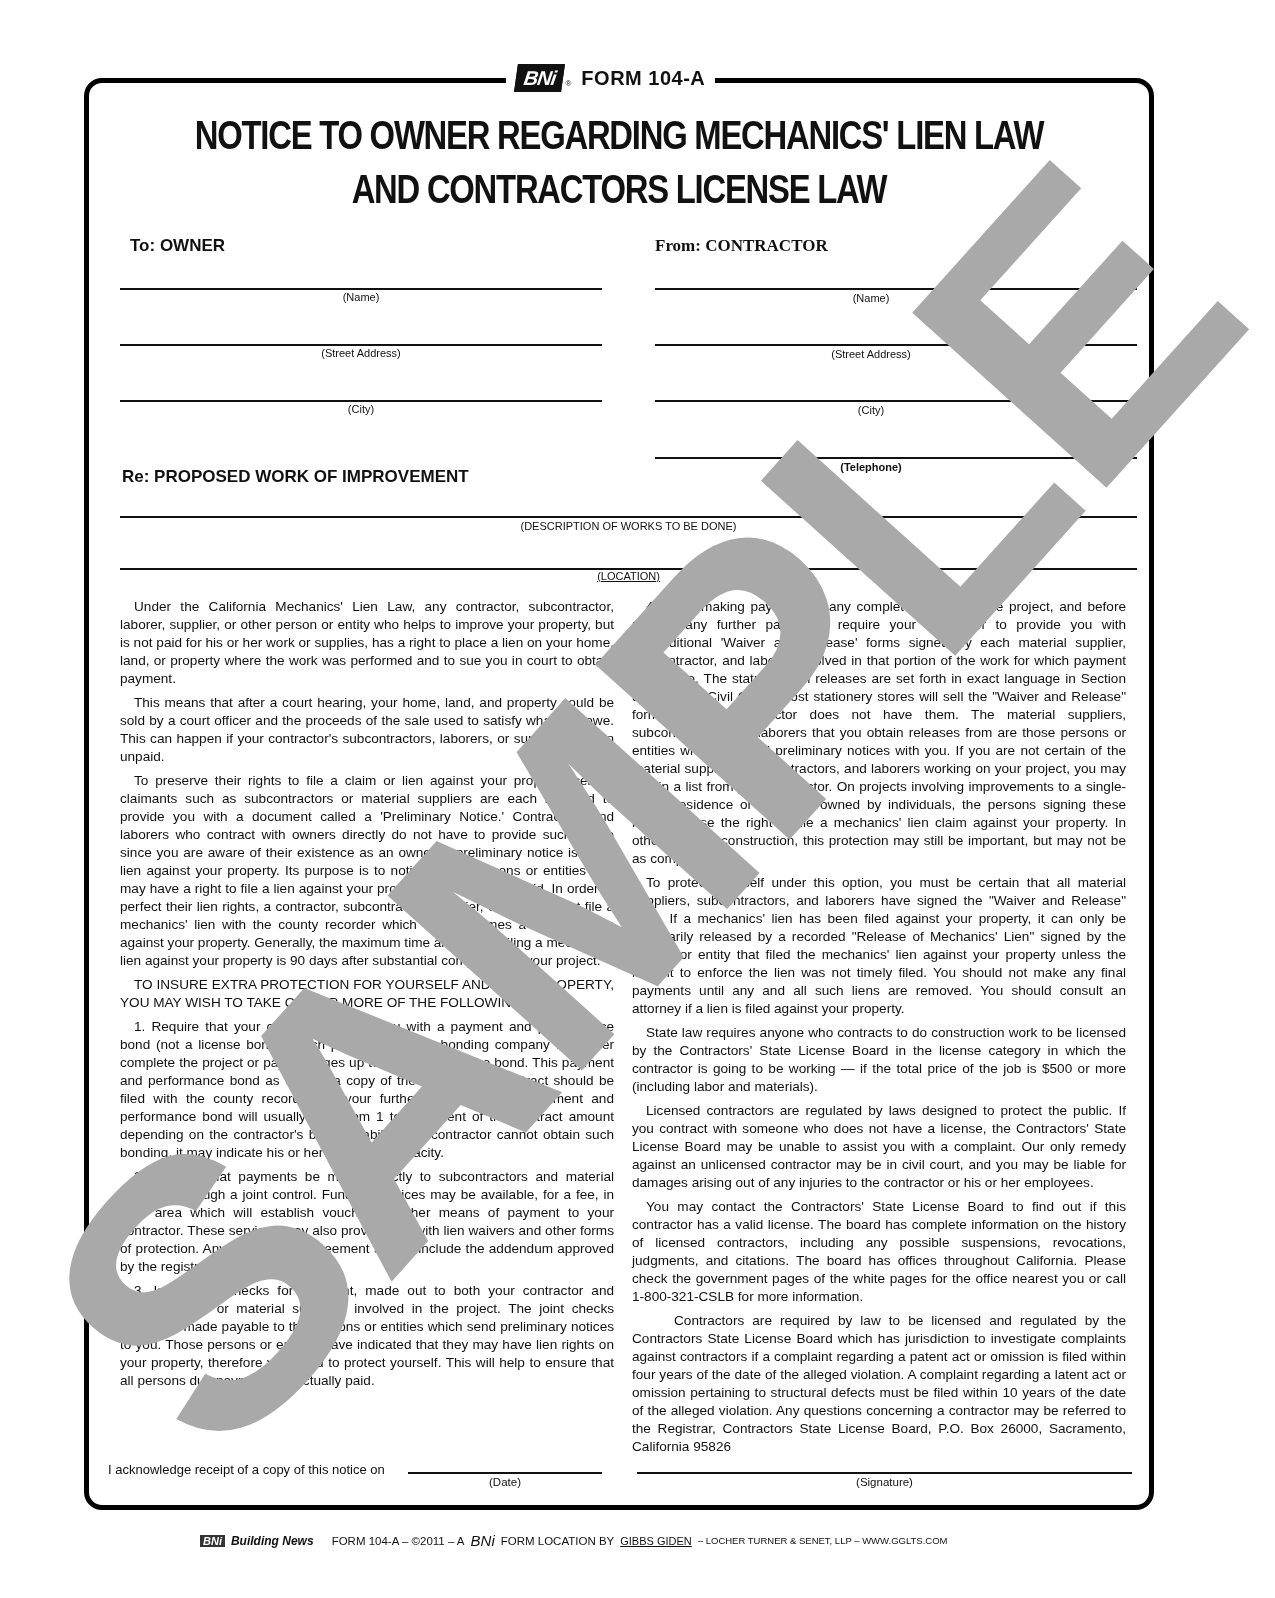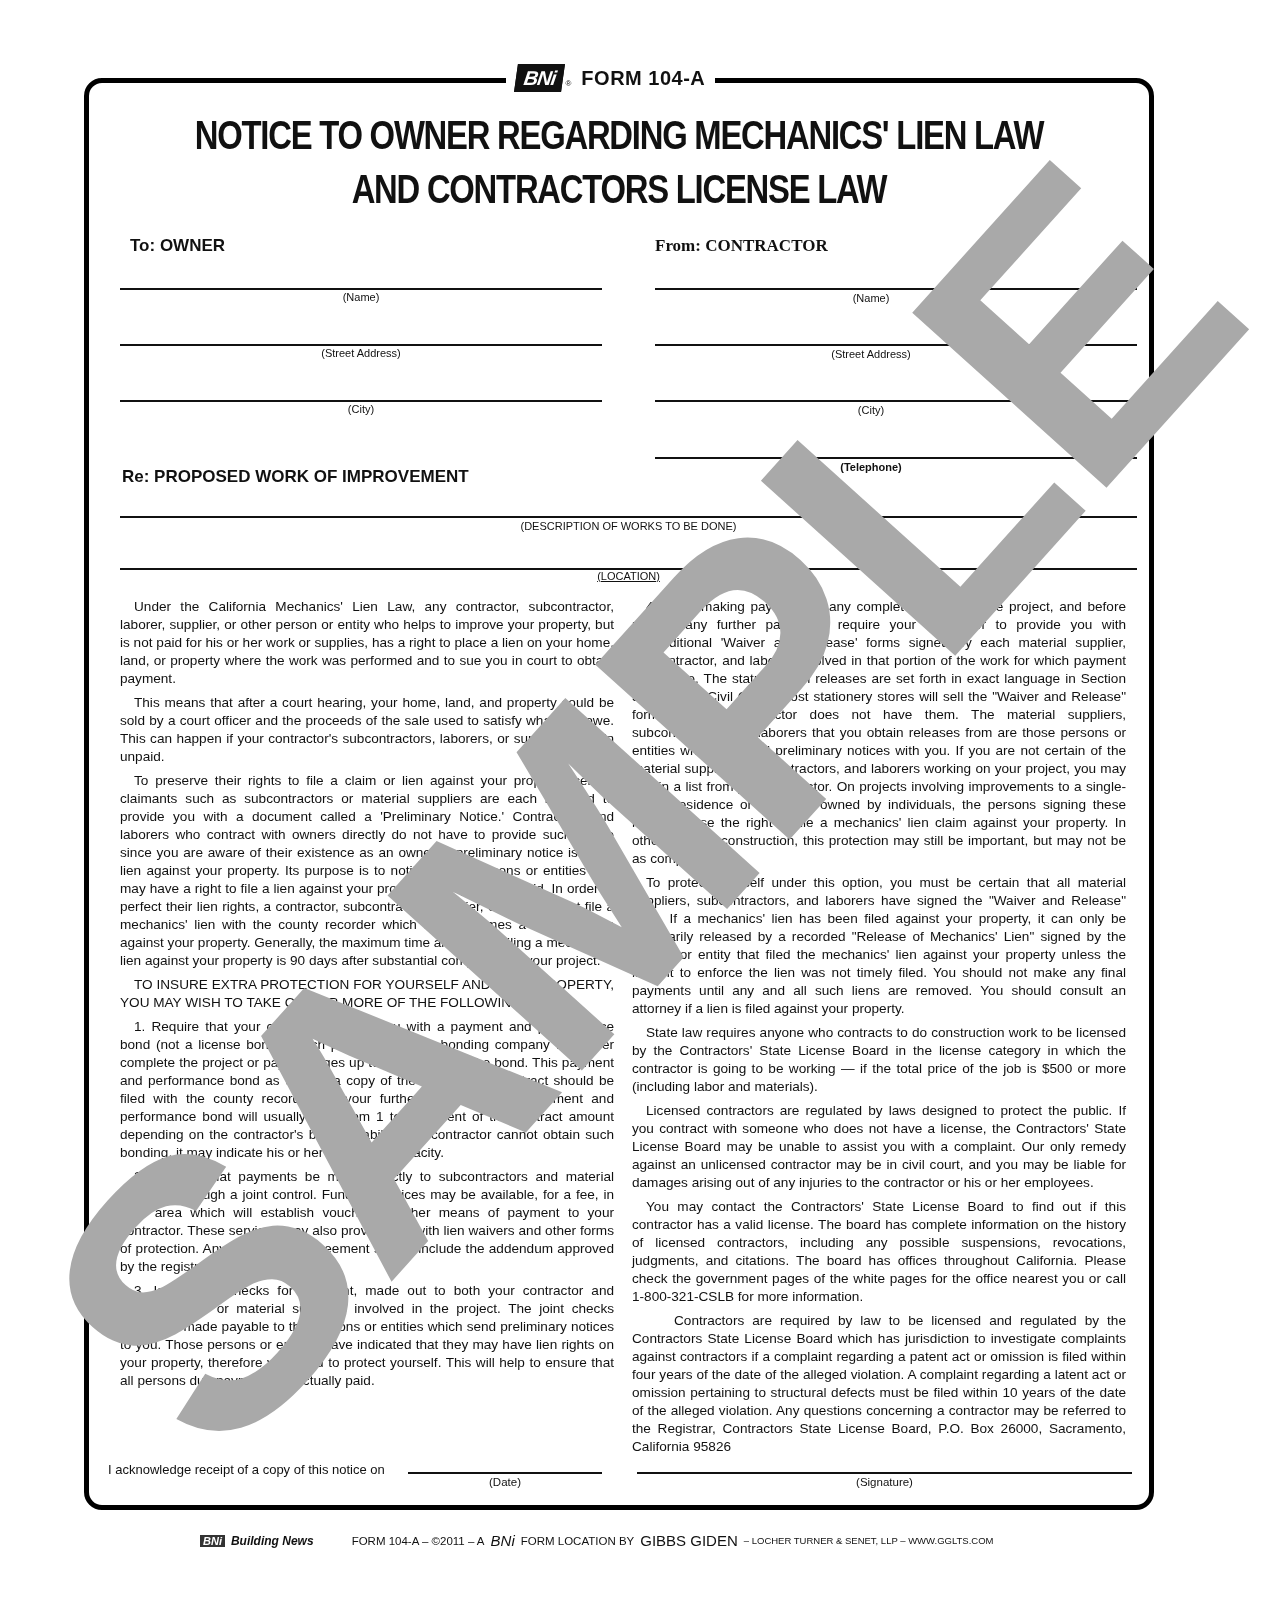--- a/index.html
+++ b/index.html
@@ -20,23 +20,23 @@
   .field-caption { position: absolute; font-size: 11px; text-align: center; }
 
   .col { position: absolute; font-size: 13.6px; line-height: 18px; text-align: justify; }
   .col p { margin: 0 0 6px 0; text-indent: 14px; }
   .col p.noindent { text-indent: 0; }
   .col p.wide-indent { text-indent: 42px; }
 
   .ack-text { position: absolute; left: 108px; top: 1462px; font-size: 13px; }
   .footer { position: absolute; top: 1532px; left: 200px; font-size: 11.5px; display: flex; align-items: center; gap: 6px; white-space: nowrap; }
   .footer .bn-logo { background: #333; color: #fff; font-weight: bold; font-style: italic; font-size: 11px; padding: 0 3px; }
-  .footer .bn-name { font-weight: bold; font-style: italic; font-size: 12px; margin-right: 32px; }
+  .footer .bn-name { font-weight: bold; font-style: italic; font-size: 12px; margin-right: 12px; }
   .footer .bni-it { font-style: italic; font-size: 15px; }
-  .footer .big { font-size: 15px; }
+  .footer .big { font-size: 11px; text-decoration: underline; }
   .footer .small { font-size: 9.5px; }
 
   .watermark { position: absolute; left: 0; top: 0; width: 1275px; height: 1598px; pointer-events: none; overflow: hidden; }
   .watermark span { position: absolute; left: 640px; top: 810px; transform: translate(-50%, -50%) rotate(-48deg); font-family: "Liberation Sans", sans-serif; font-weight: bold; font-size: 380px; color: #a9a9a9; letter-spacing: -6px; white-space: nowrap; line-height: 1; }
 </style>
 </head>
 <body>
 
 <div class="frame"></div>
 

